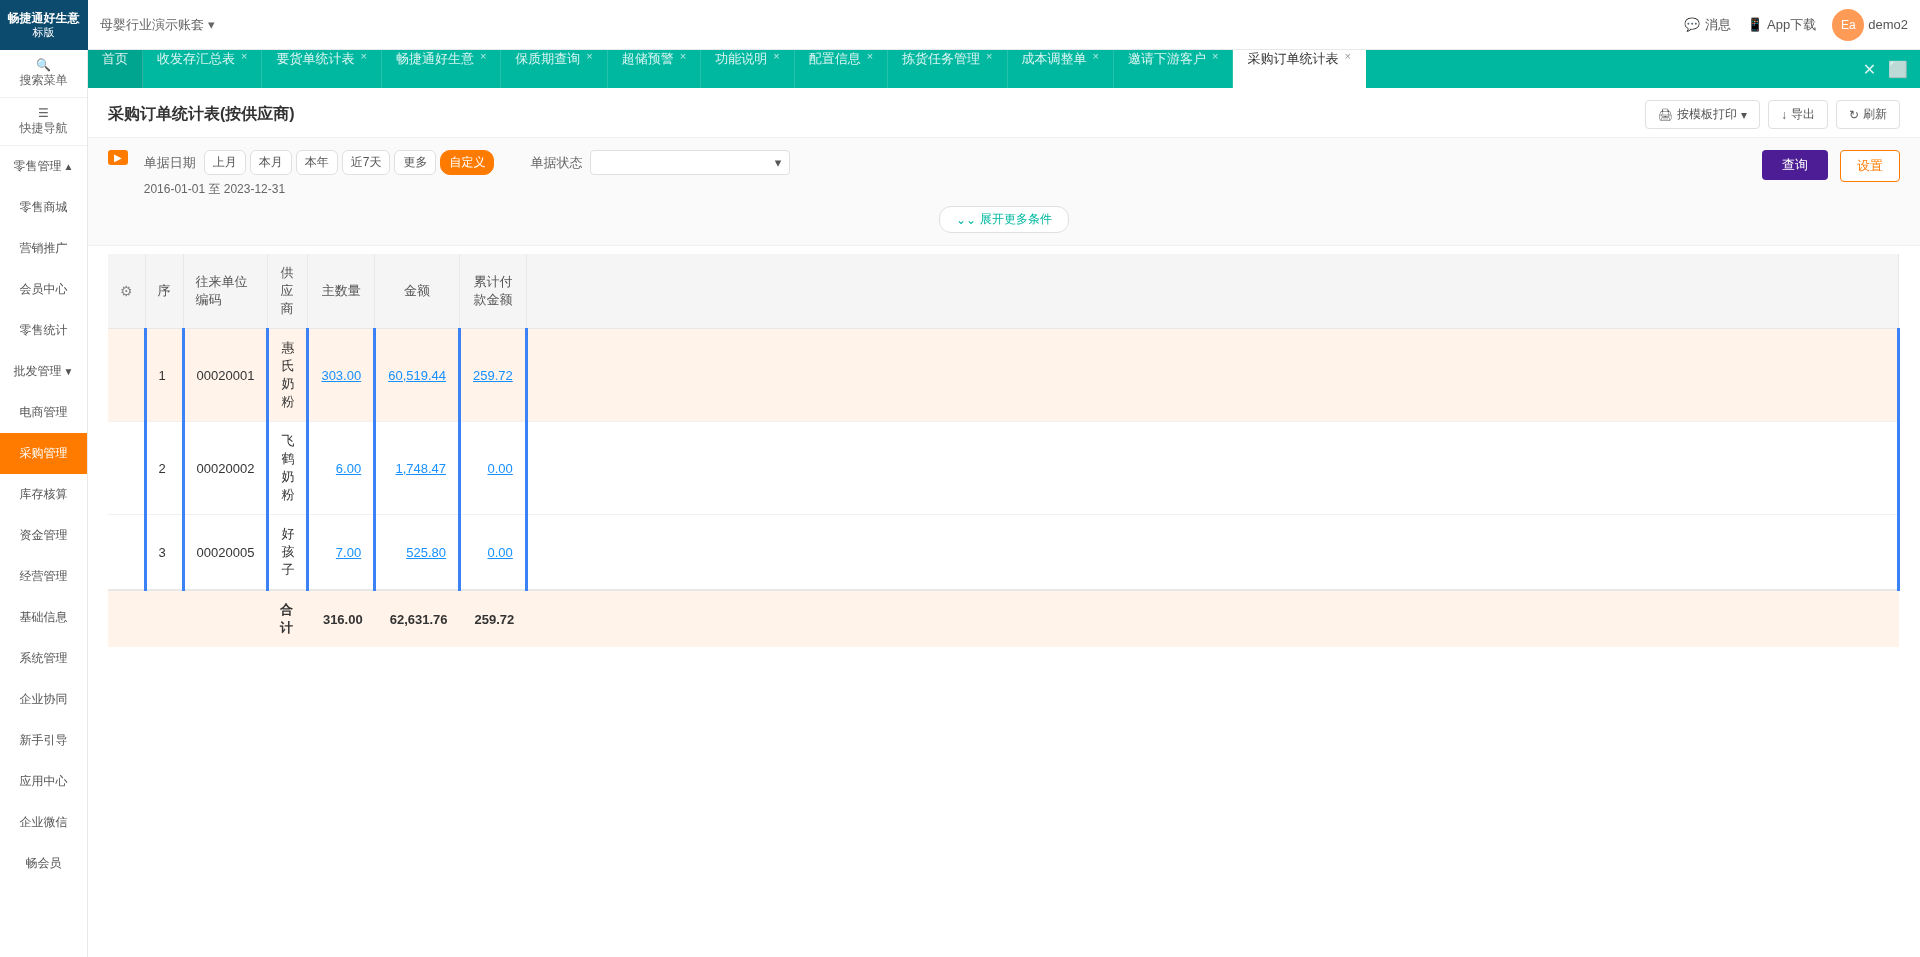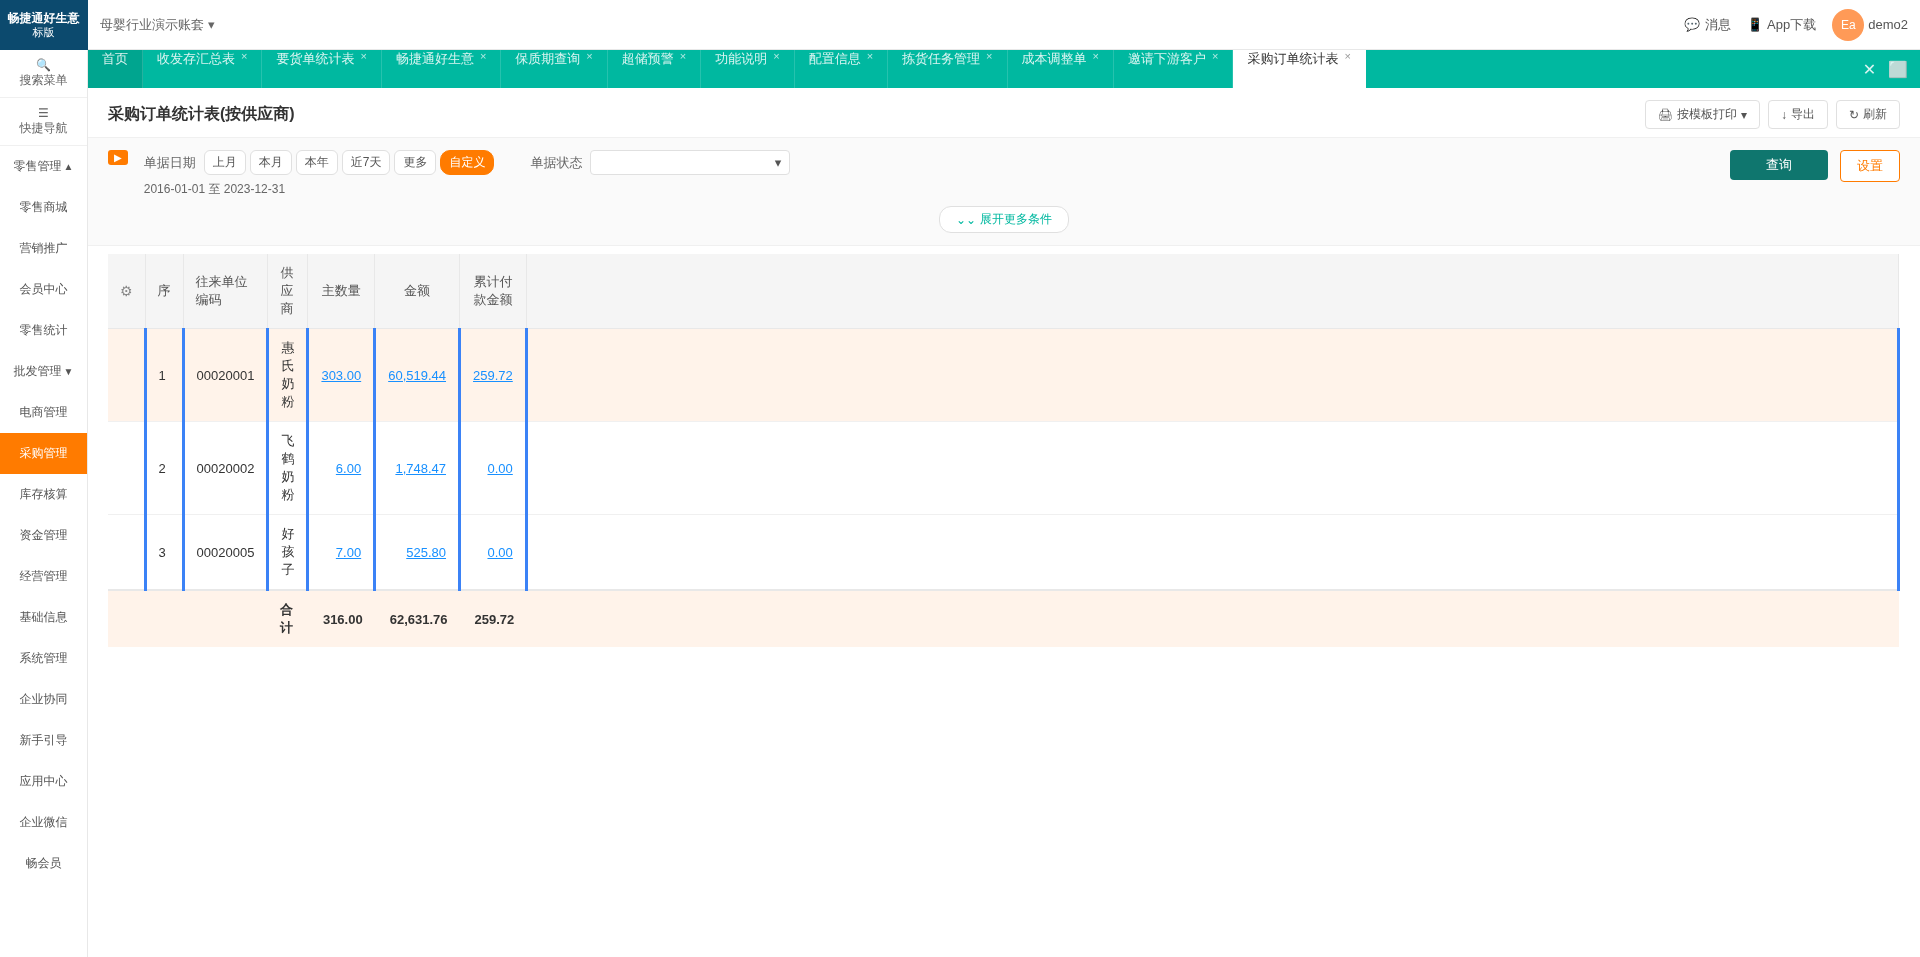--- a/index.html
+++ b/index.html
@@ -49,21 +49,21 @@
 
     
     .filter-area { padding: 12px 20px; background: #fafafa; border-bottom: 1px solid #f0f0f0; }
     .filter-group { display: flex; align-items: center; gap: 8px; }
     .filter-label { color: #666; font-size: 13px; white-space: nowrap; }
     .filter-date-btns { display: flex; align-items: center; gap: 4px; }
     .date-btn { padding: 3px 8px; border: 1px solid #e0e0e0; border-radius: 6px; background: #fff; color: #555; font-size: 12px; cursor: pointer; }
     .date-btn.custom { background: #ff7b00; color: #fff; border-color: #ff7b00; border-radius: 10px; padding: 3px 8px; font-size: 12px; }
     .date-range { color: #666; font-size: 12px; }
     .select-input { padding: 4px 8px; border: 1px solid #e0e0e0; border-radius: 4px; background: #fff; color: #555; font-size: 13px; min-width: 200px; display: flex; align-items: center; justify-content: space-between; cursor: pointer; }
-    .btn-query { padding: 6px 36px; background: #0f766e; color: #fff; border: none; border-radius: 4px; font-size: 13px; cursor: pointer; }
+    .btn-query { padding: 6px 20px; background: #4c1d95; color: #fff; border: none; border-radius: 4px; font-size: 13px; cursor: pointer; }
     .btn-settings { padding: 6px 16px; background: #fff; color: #ff7b00; border: 1px solid #ff7b00; border-radius: 4px; font-size: 13px; cursor: pointer; margin-left: 4px; }
     .expand-more { display: flex; align-items: center; justify-content: center; margin-top: 8px; }
     .expand-btn { color: #00b8a0; font-size: 12px; cursor: pointer; display: flex; align-items: center; gap: 4px; padding: 4px 16px; border: 1px solid #e0e0e0; border-radius: 12px; background: #fff; }
     .toggle-icon { font-size: 10px; color: #ff7b00; background: #ff7b00; color: #fff; padding: 2px 6px; border-radius: 3px; cursor: pointer; margin-right: 8px; }
 
     
     .table-container { flex: 1; overflow-y: auto; padding: 0 20px; }
     table { width: 100%; border-collapse: collapse; margin-top: 8px; }
     thead th { background: #f5f5f5; padding: 10px 12px; text-align: left; color: #555; font-size: 13px; font-weight: normal; border-bottom: 1px solid #e8e8e8; border-right: 1px solid #e8e8e8; }
     thead th.center { text-align: center; }

